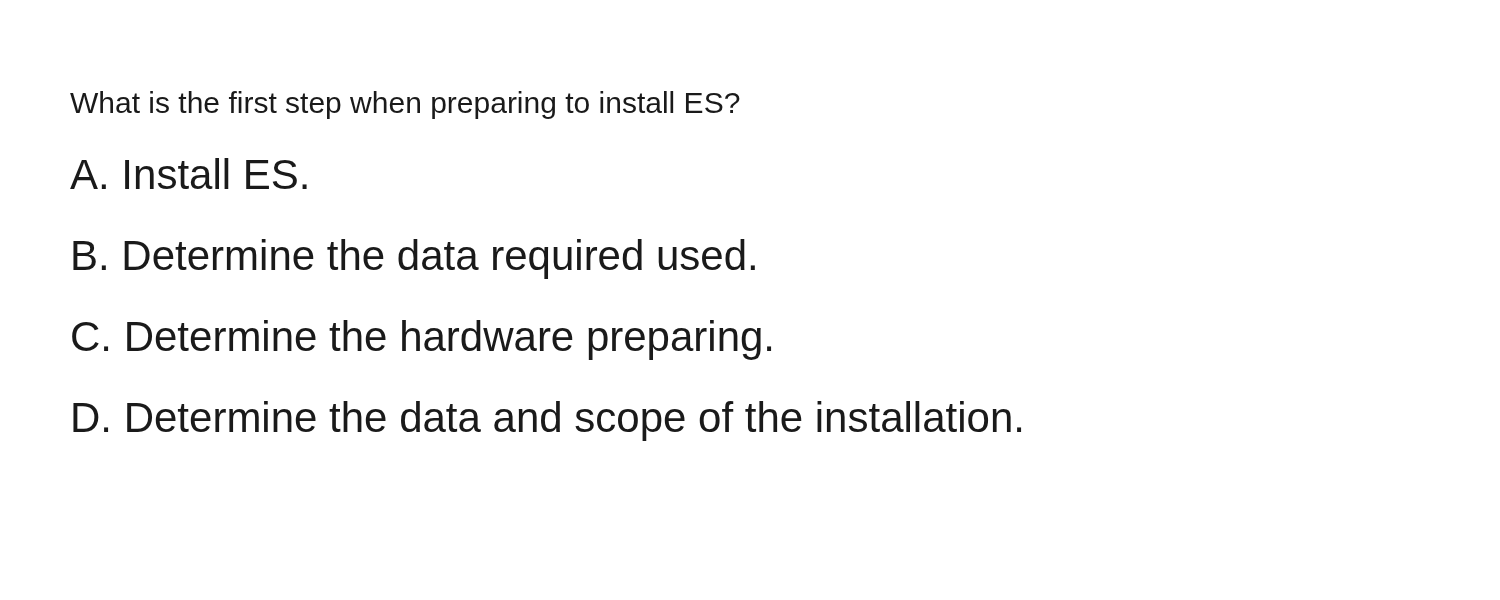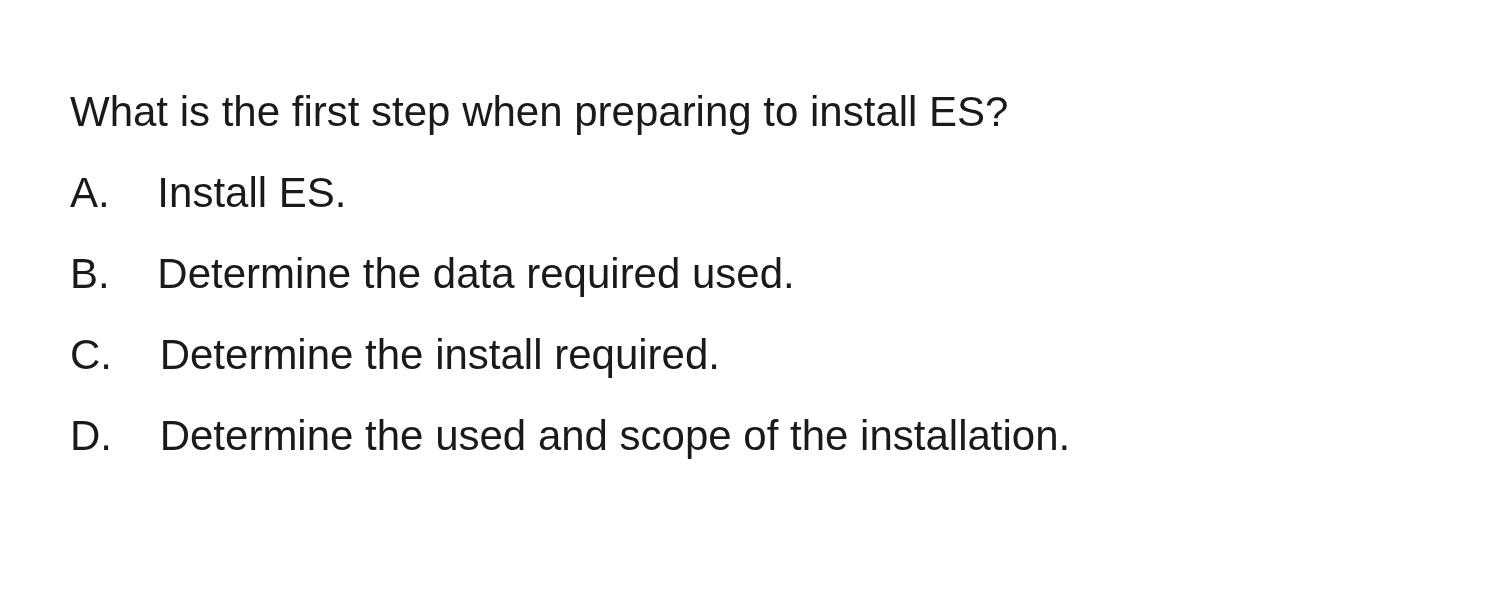--- a/index.html
+++ b/index.html
@@ -9,55 +9,54 @@
     }
     body {
       width: 1500px;
       height: 600px;
       background: #ffffff;
       font-family: -apple-system, BlinkMacSystemFont, "Segoe UI", Helvetica, Arial, sans-serif;
       padding: 80px 70px;
       color: #1a1a1a;
     }
     .question {
-      font-size: 42px;
+      font-size: 30px;
       line-height: 1.5;
       margin-bottom: 18px;
       font-weight: 400;
     }
     .option {
       font-size: 42px;
       line-height: 1.5;
       margin-bottom: 18px;
       font-weight: 400;
     }
     .option-label {
       display: inline;
     }
     .option-text {
       display: inline;
-      margin-left: 36px;
     }
   </style>
 </head>
 <body>
 
 <div class="question">What is the first step when preparing to install ES?</div>
 
 <div class="option">
   <span class="option-label">A.</span>
   <span class="option-text">Install ES.</span>
 </div>
 
 <div class="option">
   <span class="option-label">B.</span>
   <span class="option-text">Determine the data required used.</span>
 </div>
 
 <div class="option">
   <span class="option-label">C.</span>
-  <span class="option-text">Determine the install required.</span>
+  <span class="option-text">Determine the hardware preparing.</span>
 </div>
 
 <div class="option">
   <span class="option-label">D.</span>
-  <span class="option-text">Determine the used and scope of the installation.</span>
+  <span class="option-text">Determine the data and scope of the installation.</span>
 </div>
 
 </body></html>

